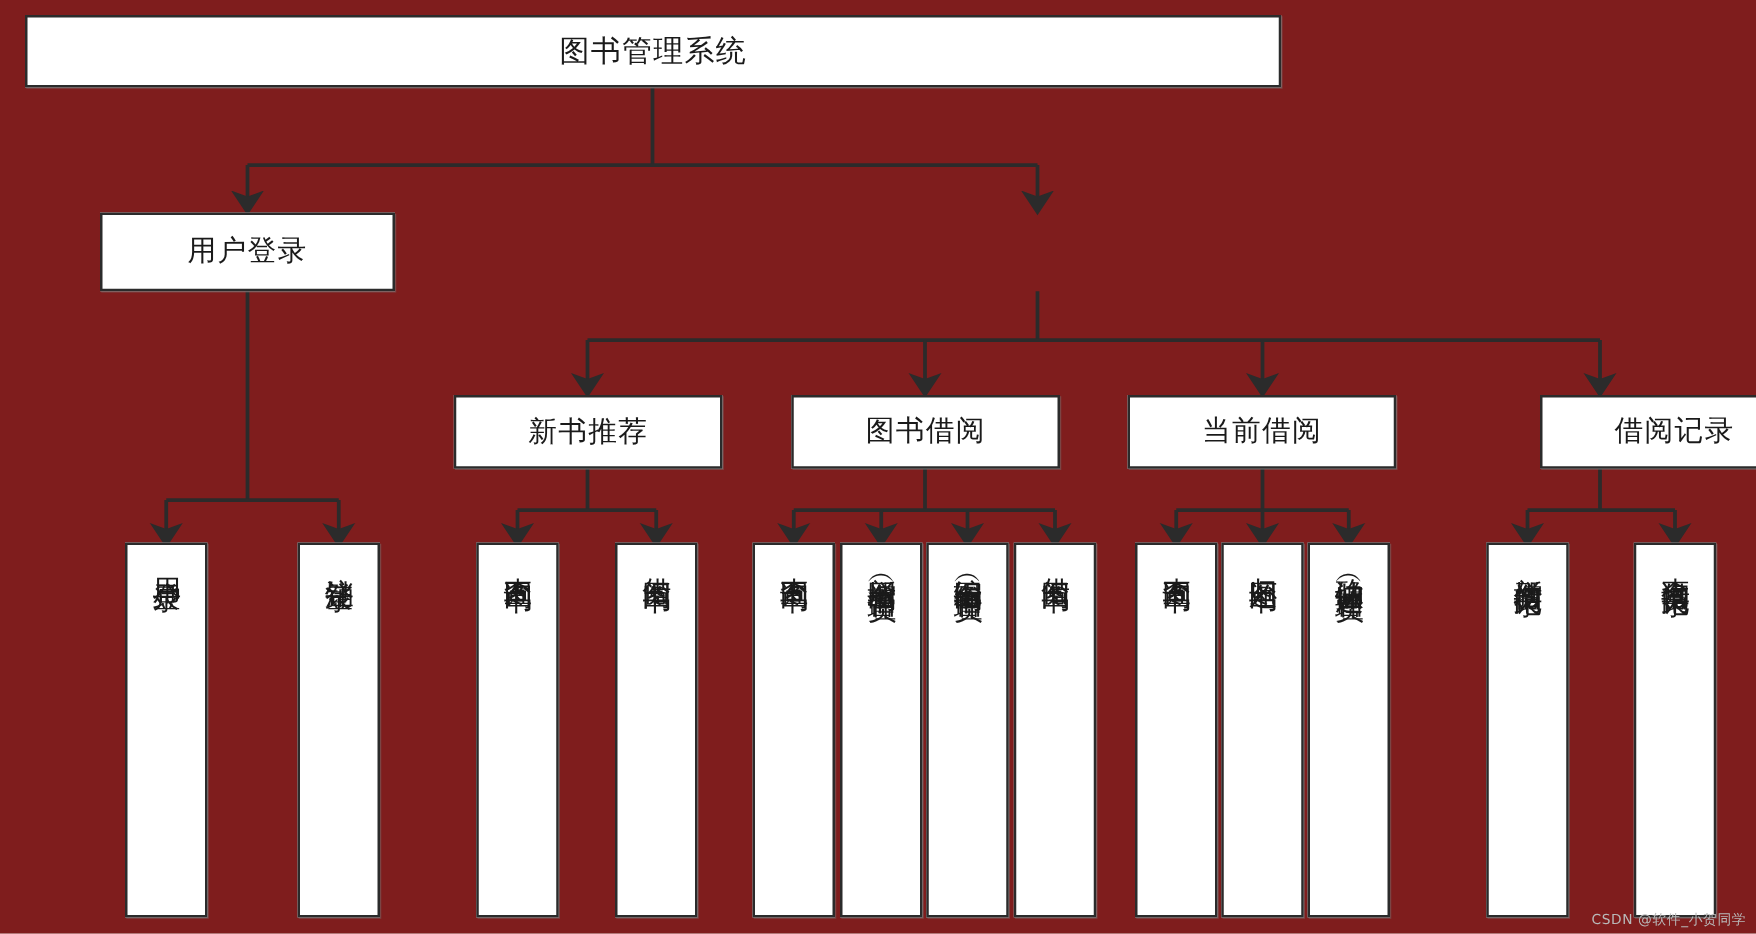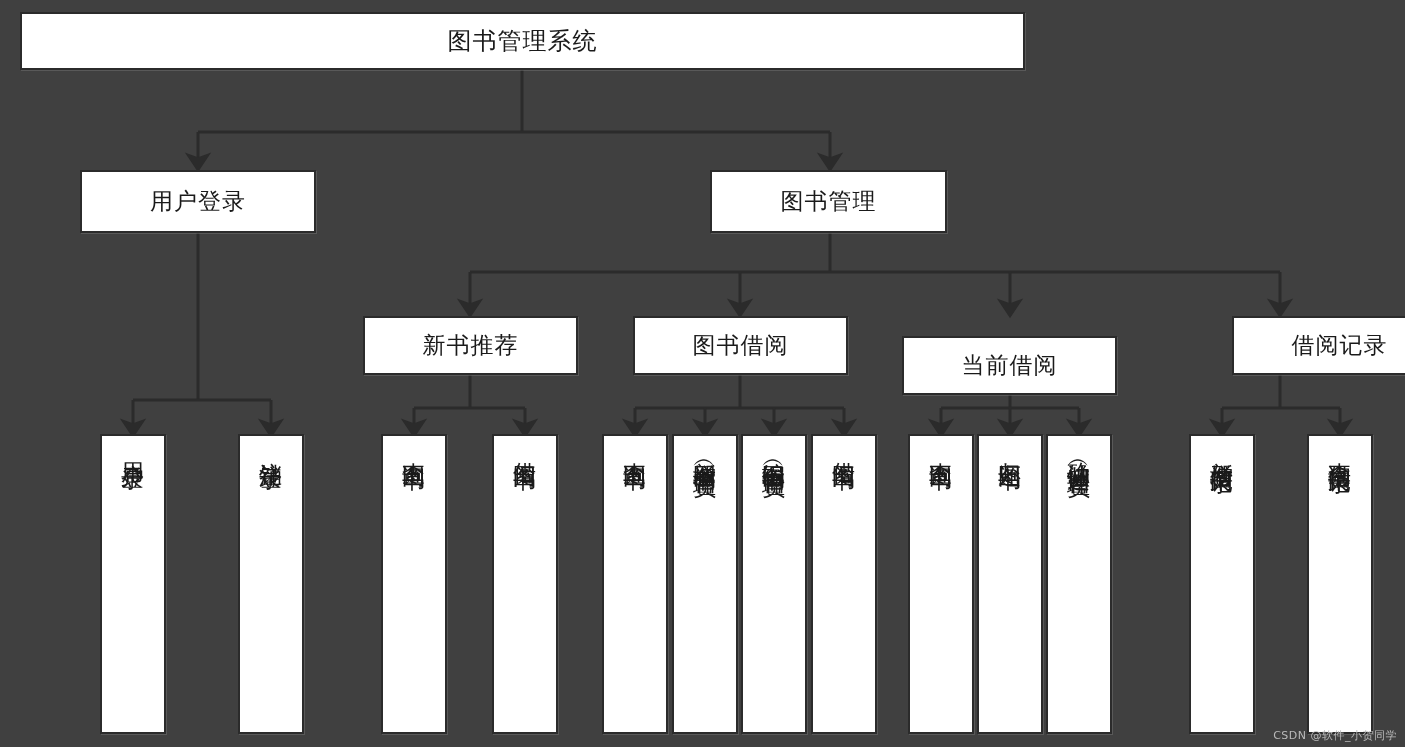--- a/index.html
+++ b/index.html
@@ -7,21 +7,21 @@
     padding: 0;
     background: #ffffff;
   }
   body {
     font-family: "DejaVu Sans", "Liberation Sans", sans-serif;
   }
   #canvas {
     position: relative;
     width: 1405px;
     height: 747px;
-    background: #404040;
+    background: #7f1d1d;
     overflow: hidden;
   }
   svg.wires {
     position: absolute;
     left: 0;
     top: 0;
     width: 1405px;
     height: 747px;
     pointer-events: none;
   }
@@ -125,33 +125,30 @@
   </svg>
 
   <div class="node root h" style="left:20px; top:12px; width:1005px; height:58px;">
     <span>图书管理系统</span>
   </div>
 
   <div class="node h" style="left:80px; top:170px; width:236px; height:63px;">
     <span>用户登录</span>
   </div>
 
-  <div class="node h" style="left:710px; top:170px; width:237px; height:63px;">
-    <span>图书管理</span>
-  </div>
 
   <div class="node h" style="left:363px; top:316px; width:215px; height:59px;font-family:Liberation Serif, serif;">
     <span>新书推荐</span>
   </div>
 
   <div class="node h" style="left:633px; top:316px; width:215px; height:59px;">
     <span>图书借阅</span>
   </div>
 
-  <div class="node h" style="left:902px; top:316px; width:215px; height:59px;margin-top:20px;">
+  <div class="node h" style="left:902px; top:316px; width:215px; height:59px;">
     <span>当前借阅</span>
   </div>
 
   <div class="node h" style="left:1232px; top:316px; width:215px; height:59px;">
     <span>借阅记录</span>
   </div>
 
   <div class="node leaf" style="left:100px; top:434px; width:66px; height:300px;">
     <span class="vtext">用户登录</span>
   </div>

